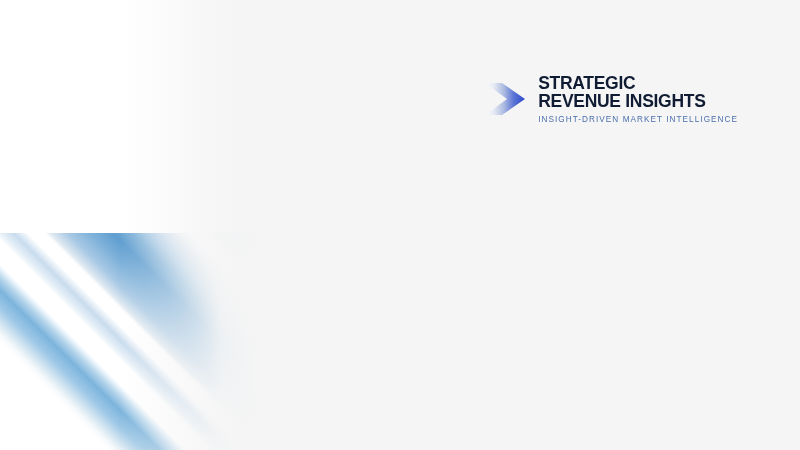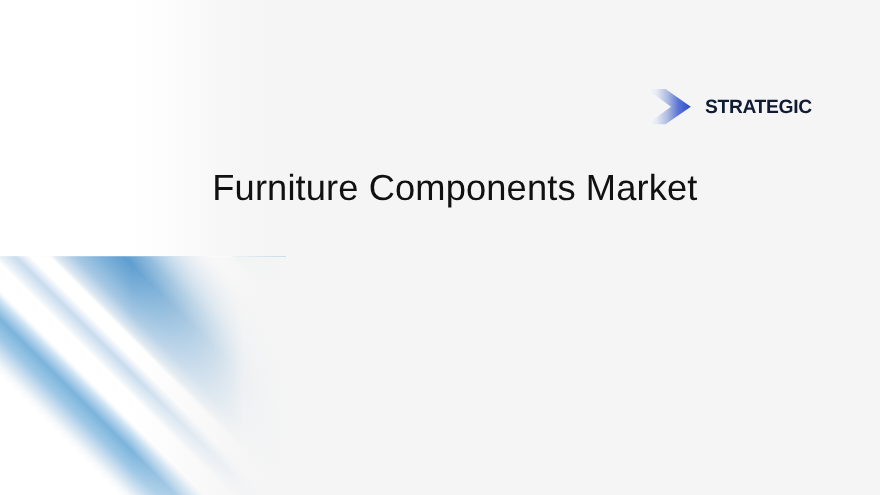--- a/index.html
+++ b/index.html
@@ -247,19 +247,20 @@
           <stop offset="22%" stop-color="#e6eaf3"></stop>
           <stop offset="48%" stop-color="#aab9e0"></stop>
           <stop offset="72%" stop-color="#5a74d6"></stop>
           <stop offset="100%" stop-color="#2b49c8"></stop>
         </linearGradient>
       </defs>
       <path d="M3 7 L20 7 L43 23 L20 39 L3 39 L25 23 Z" fill="url(#markGrad)"></path>
     </svg>
     <div class="logo-text">
       <div class="logo-line1">STRATEGIC</div>
+      <div class="logo-line2">REVENUE INSIGHTS</div>
+      <div class="logo-tagline">INSIGHT-DRIVEN MARKET INTELLIGENCE</div>
     </div>
   </div>
 
-  <div class="title">Furniture Components Market</div>
 
 
 </div>
 
 </body></html>

